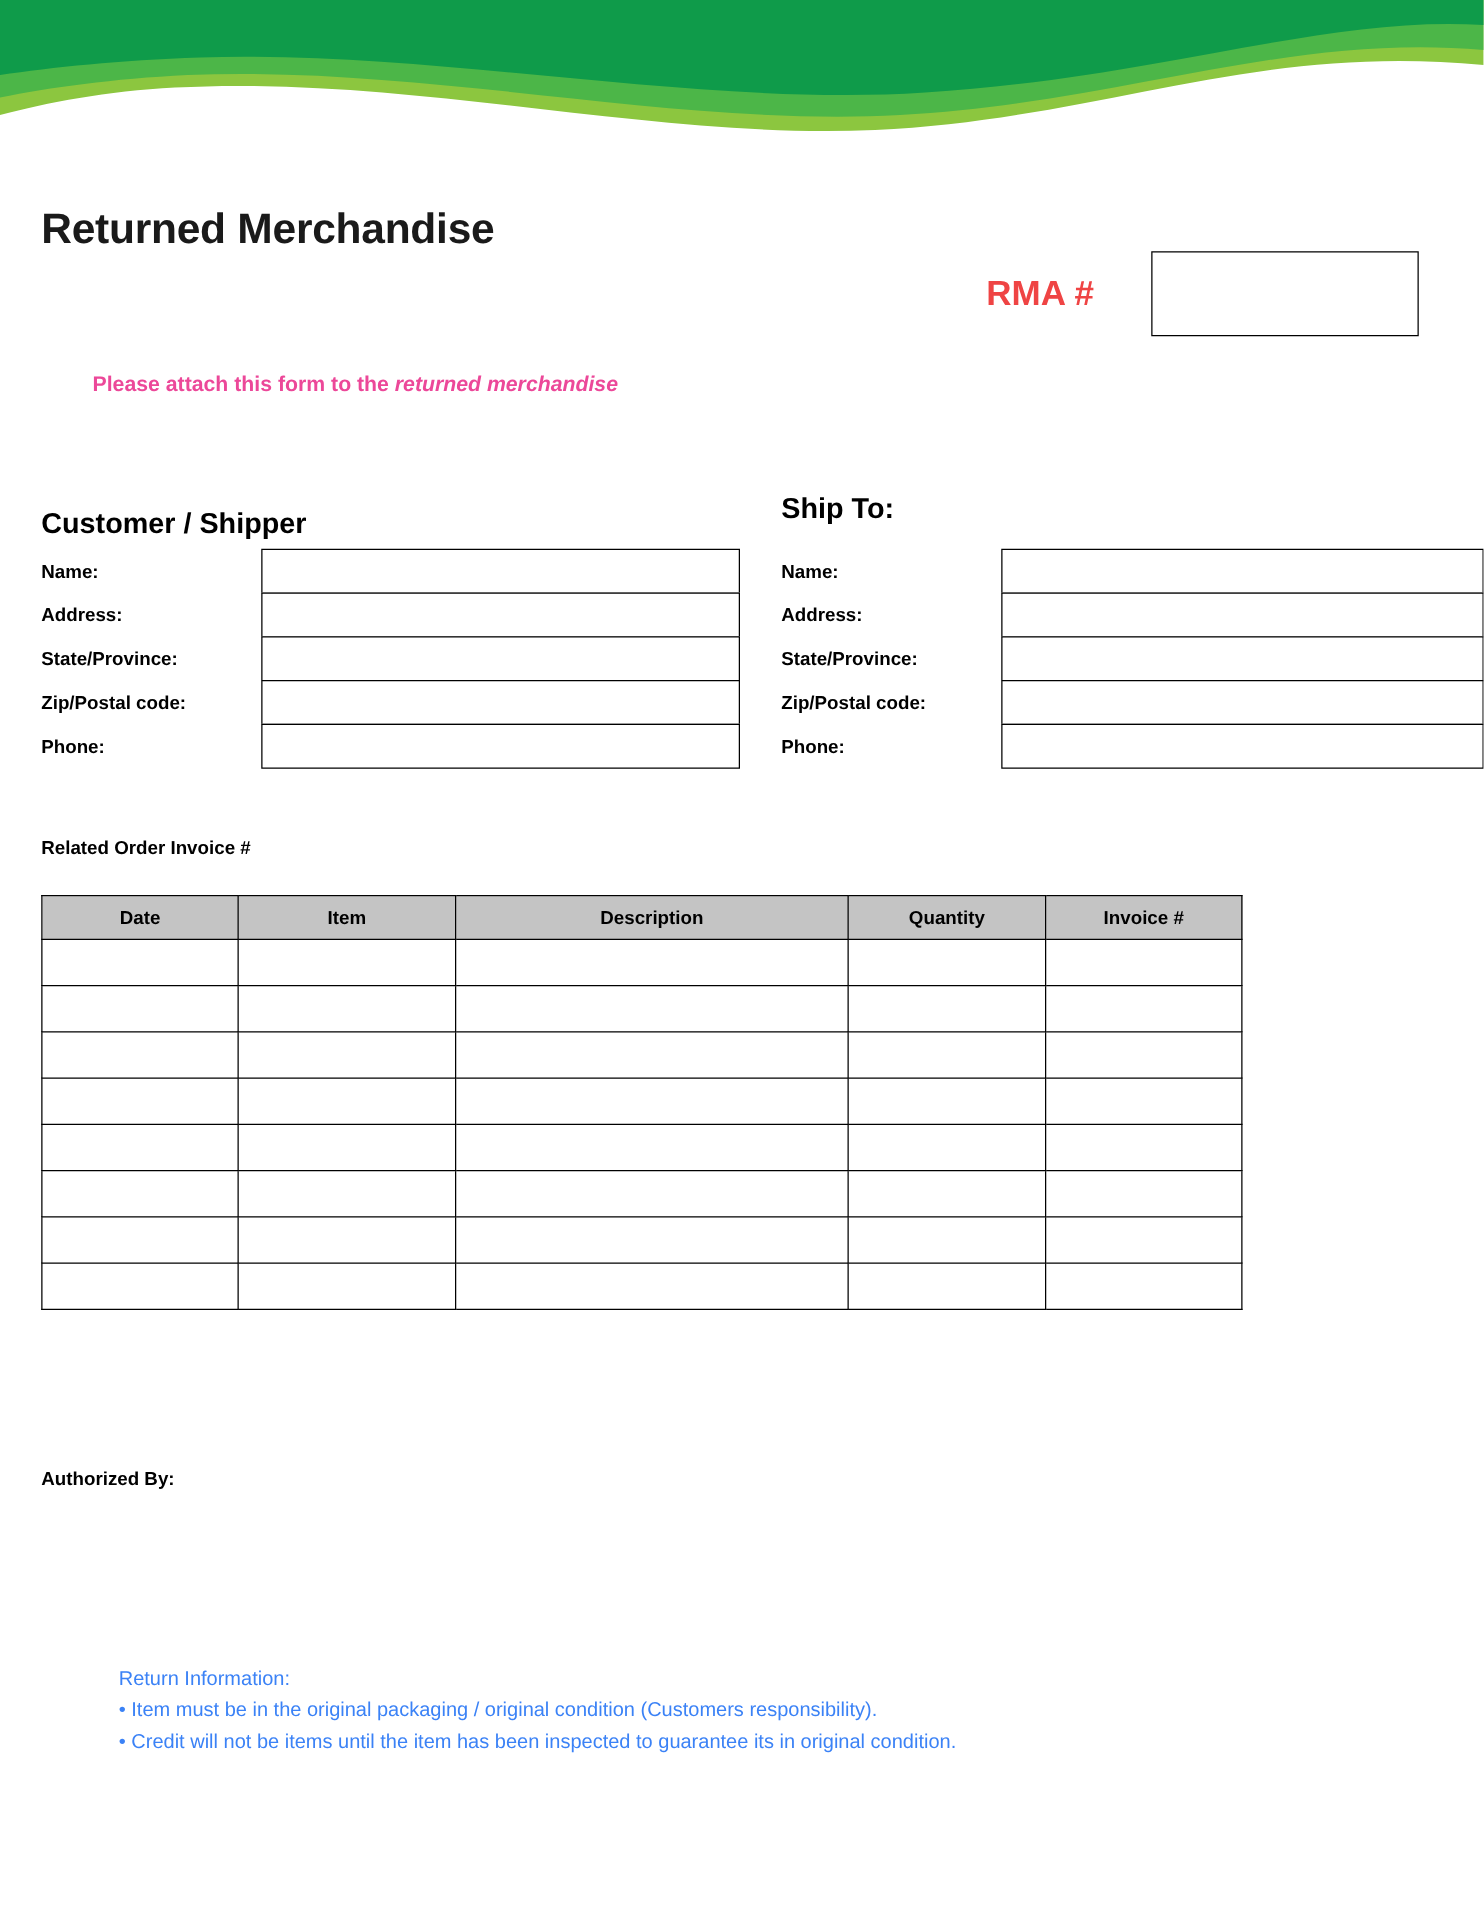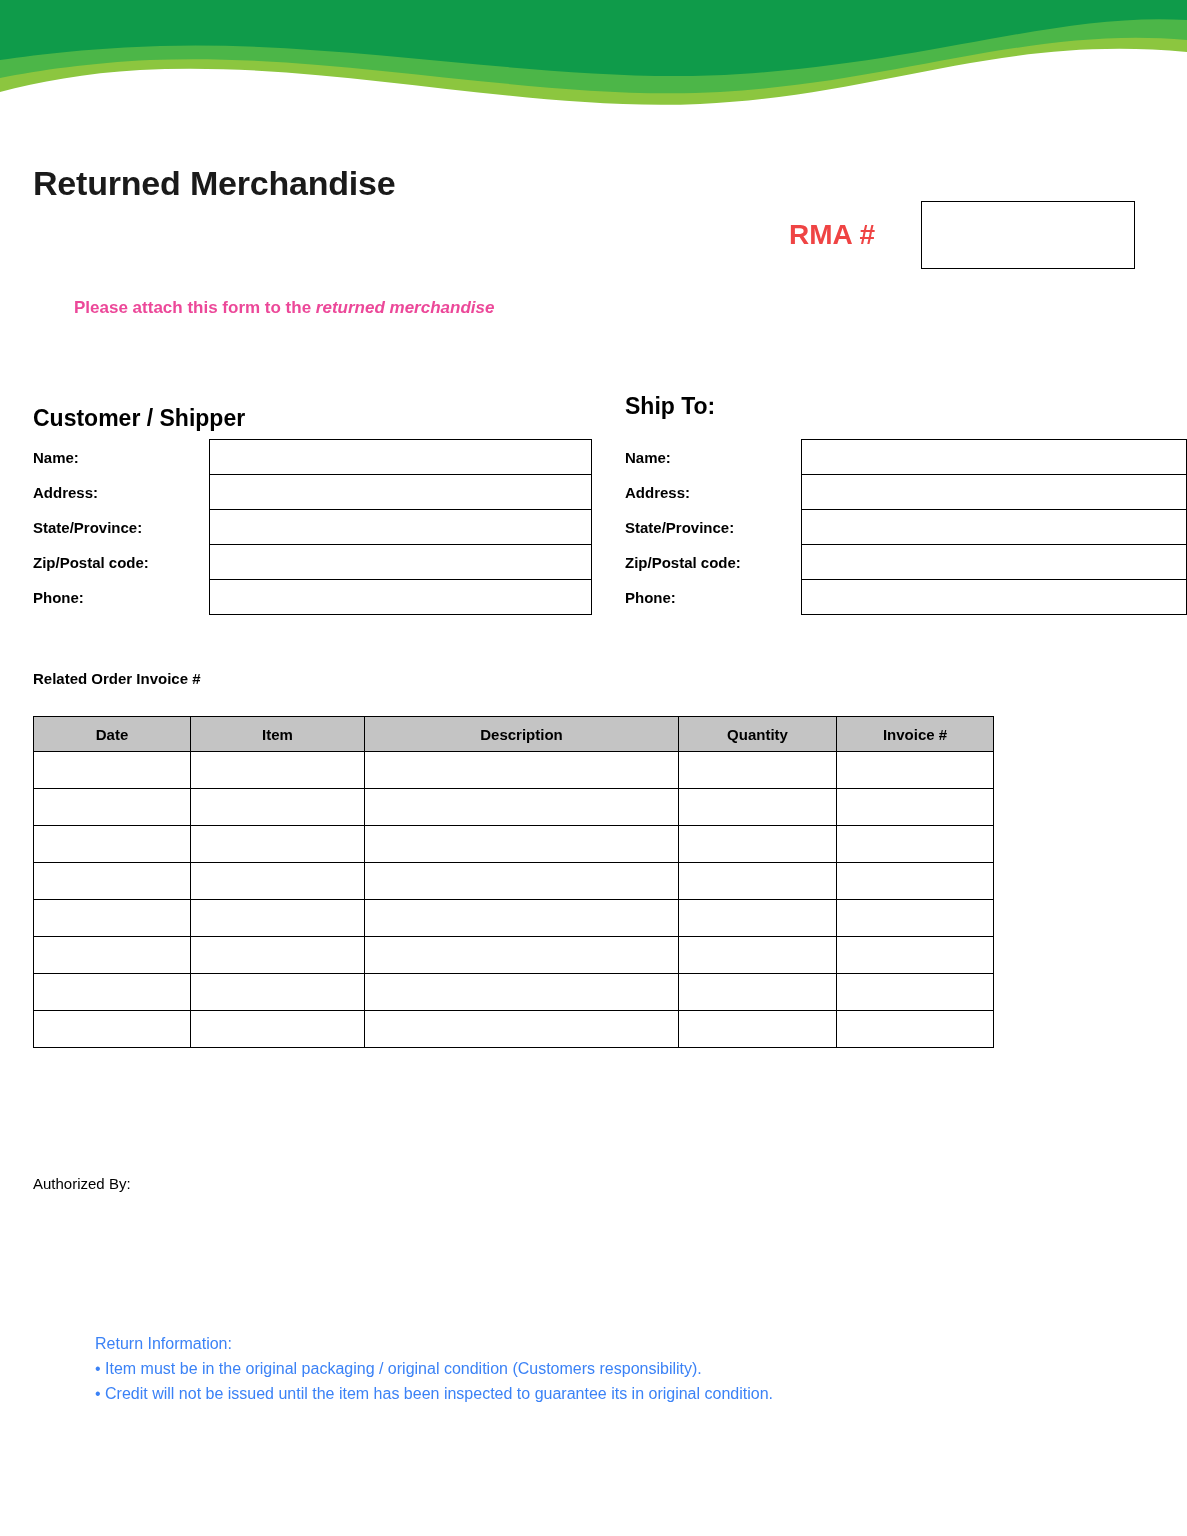--- a/index.html
+++ b/index.html
@@ -156,21 +156,21 @@
   .col-desc { width: 314px; }
   .col-qty  { width: 158px; }
   .col-inv  { width: 157px; }
 
   
   .authorized-by {
     position: absolute;
     left: 33px;
     top: 1175px;
     font-size: 15px;
-    font-weight: normal;
+    font-weight: bold;
   }
 
   
   .return-info {
     position: absolute;
     left: 95px;
     top: 1332px;
     width: 900px;
     font-size: 16px;
     line-height: 1.55;
@@ -329,16 +329,16 @@
         <td></td>
       </tr>
     </tbody>
   </table>
 
   <div class="authorized-by">Authorized By:</div>
 
   <div class="return-info">
     <div class="ri-line">Return Information:</div>
     <div class="ri-line">• Item must be  in the original packaging / original condition (Customers responsibility).</div>
-    <div class="ri-line">• Credit will not be issued until the item has been inspected to guarantee its in original condition.</div>
+    <div class="ri-line">• Credit will not be items until the item has been inspected to guarantee its in original condition.</div>
   </div>
 
 </div>
 
 </body></html>

